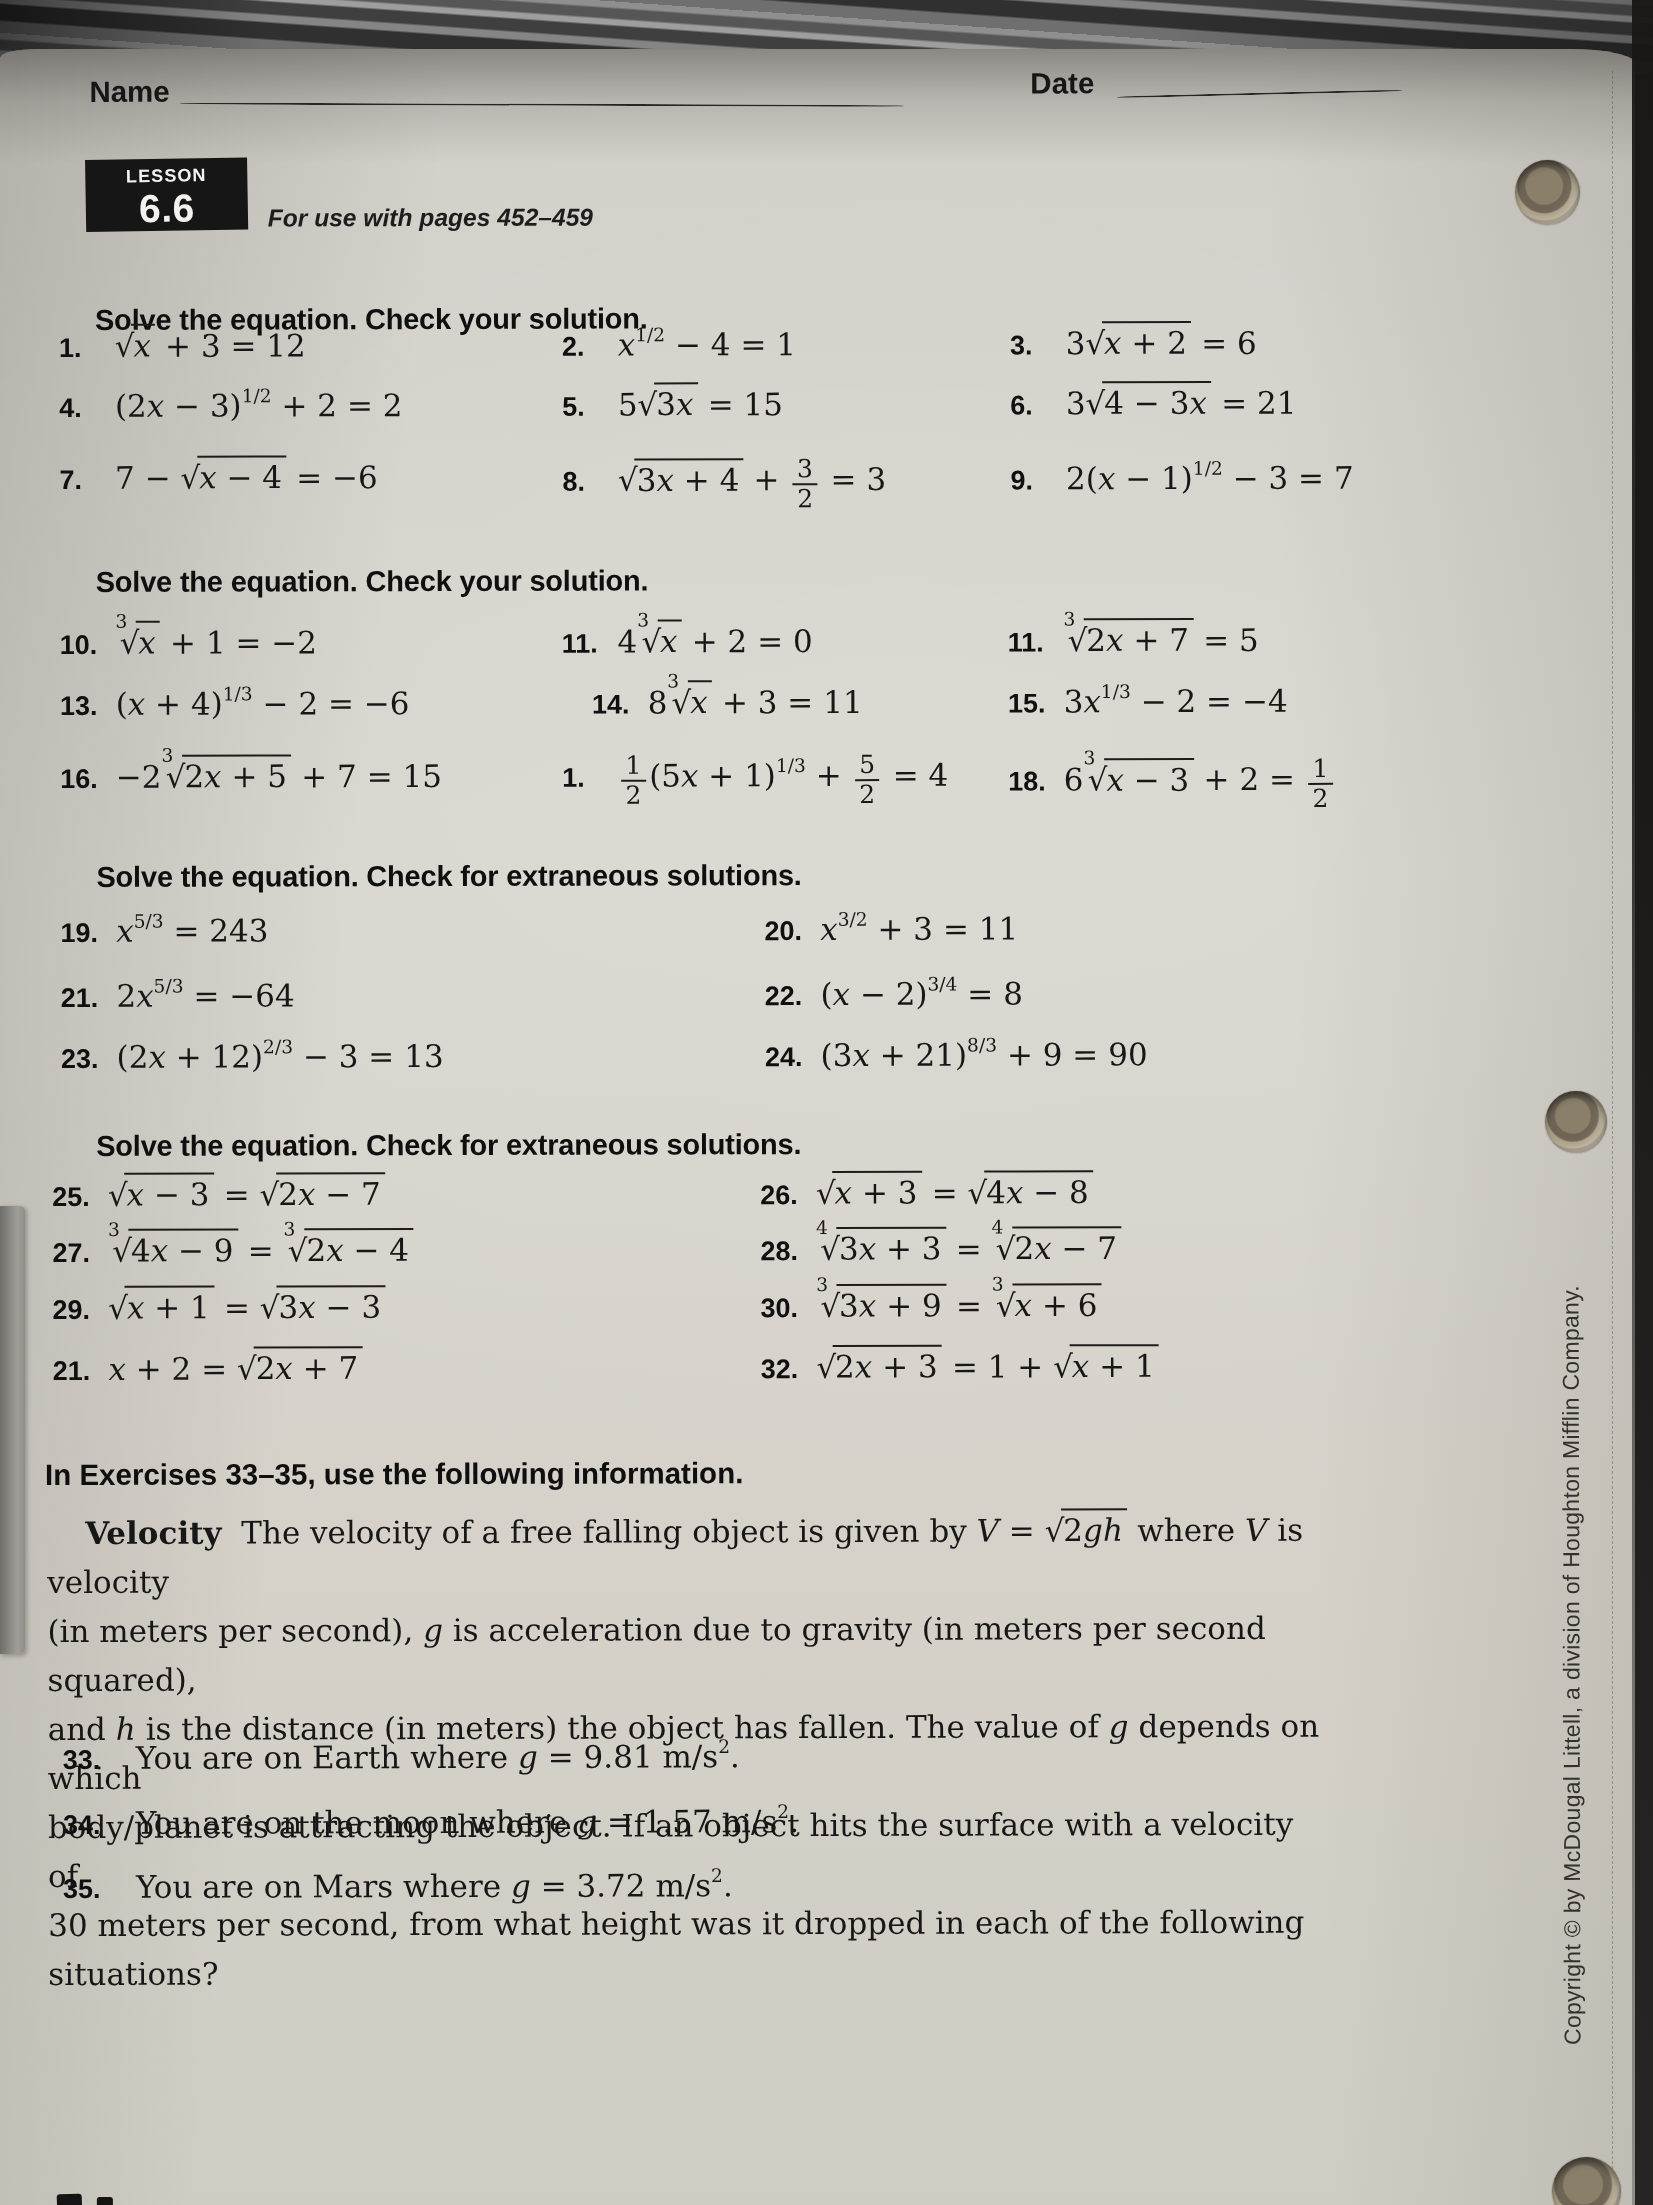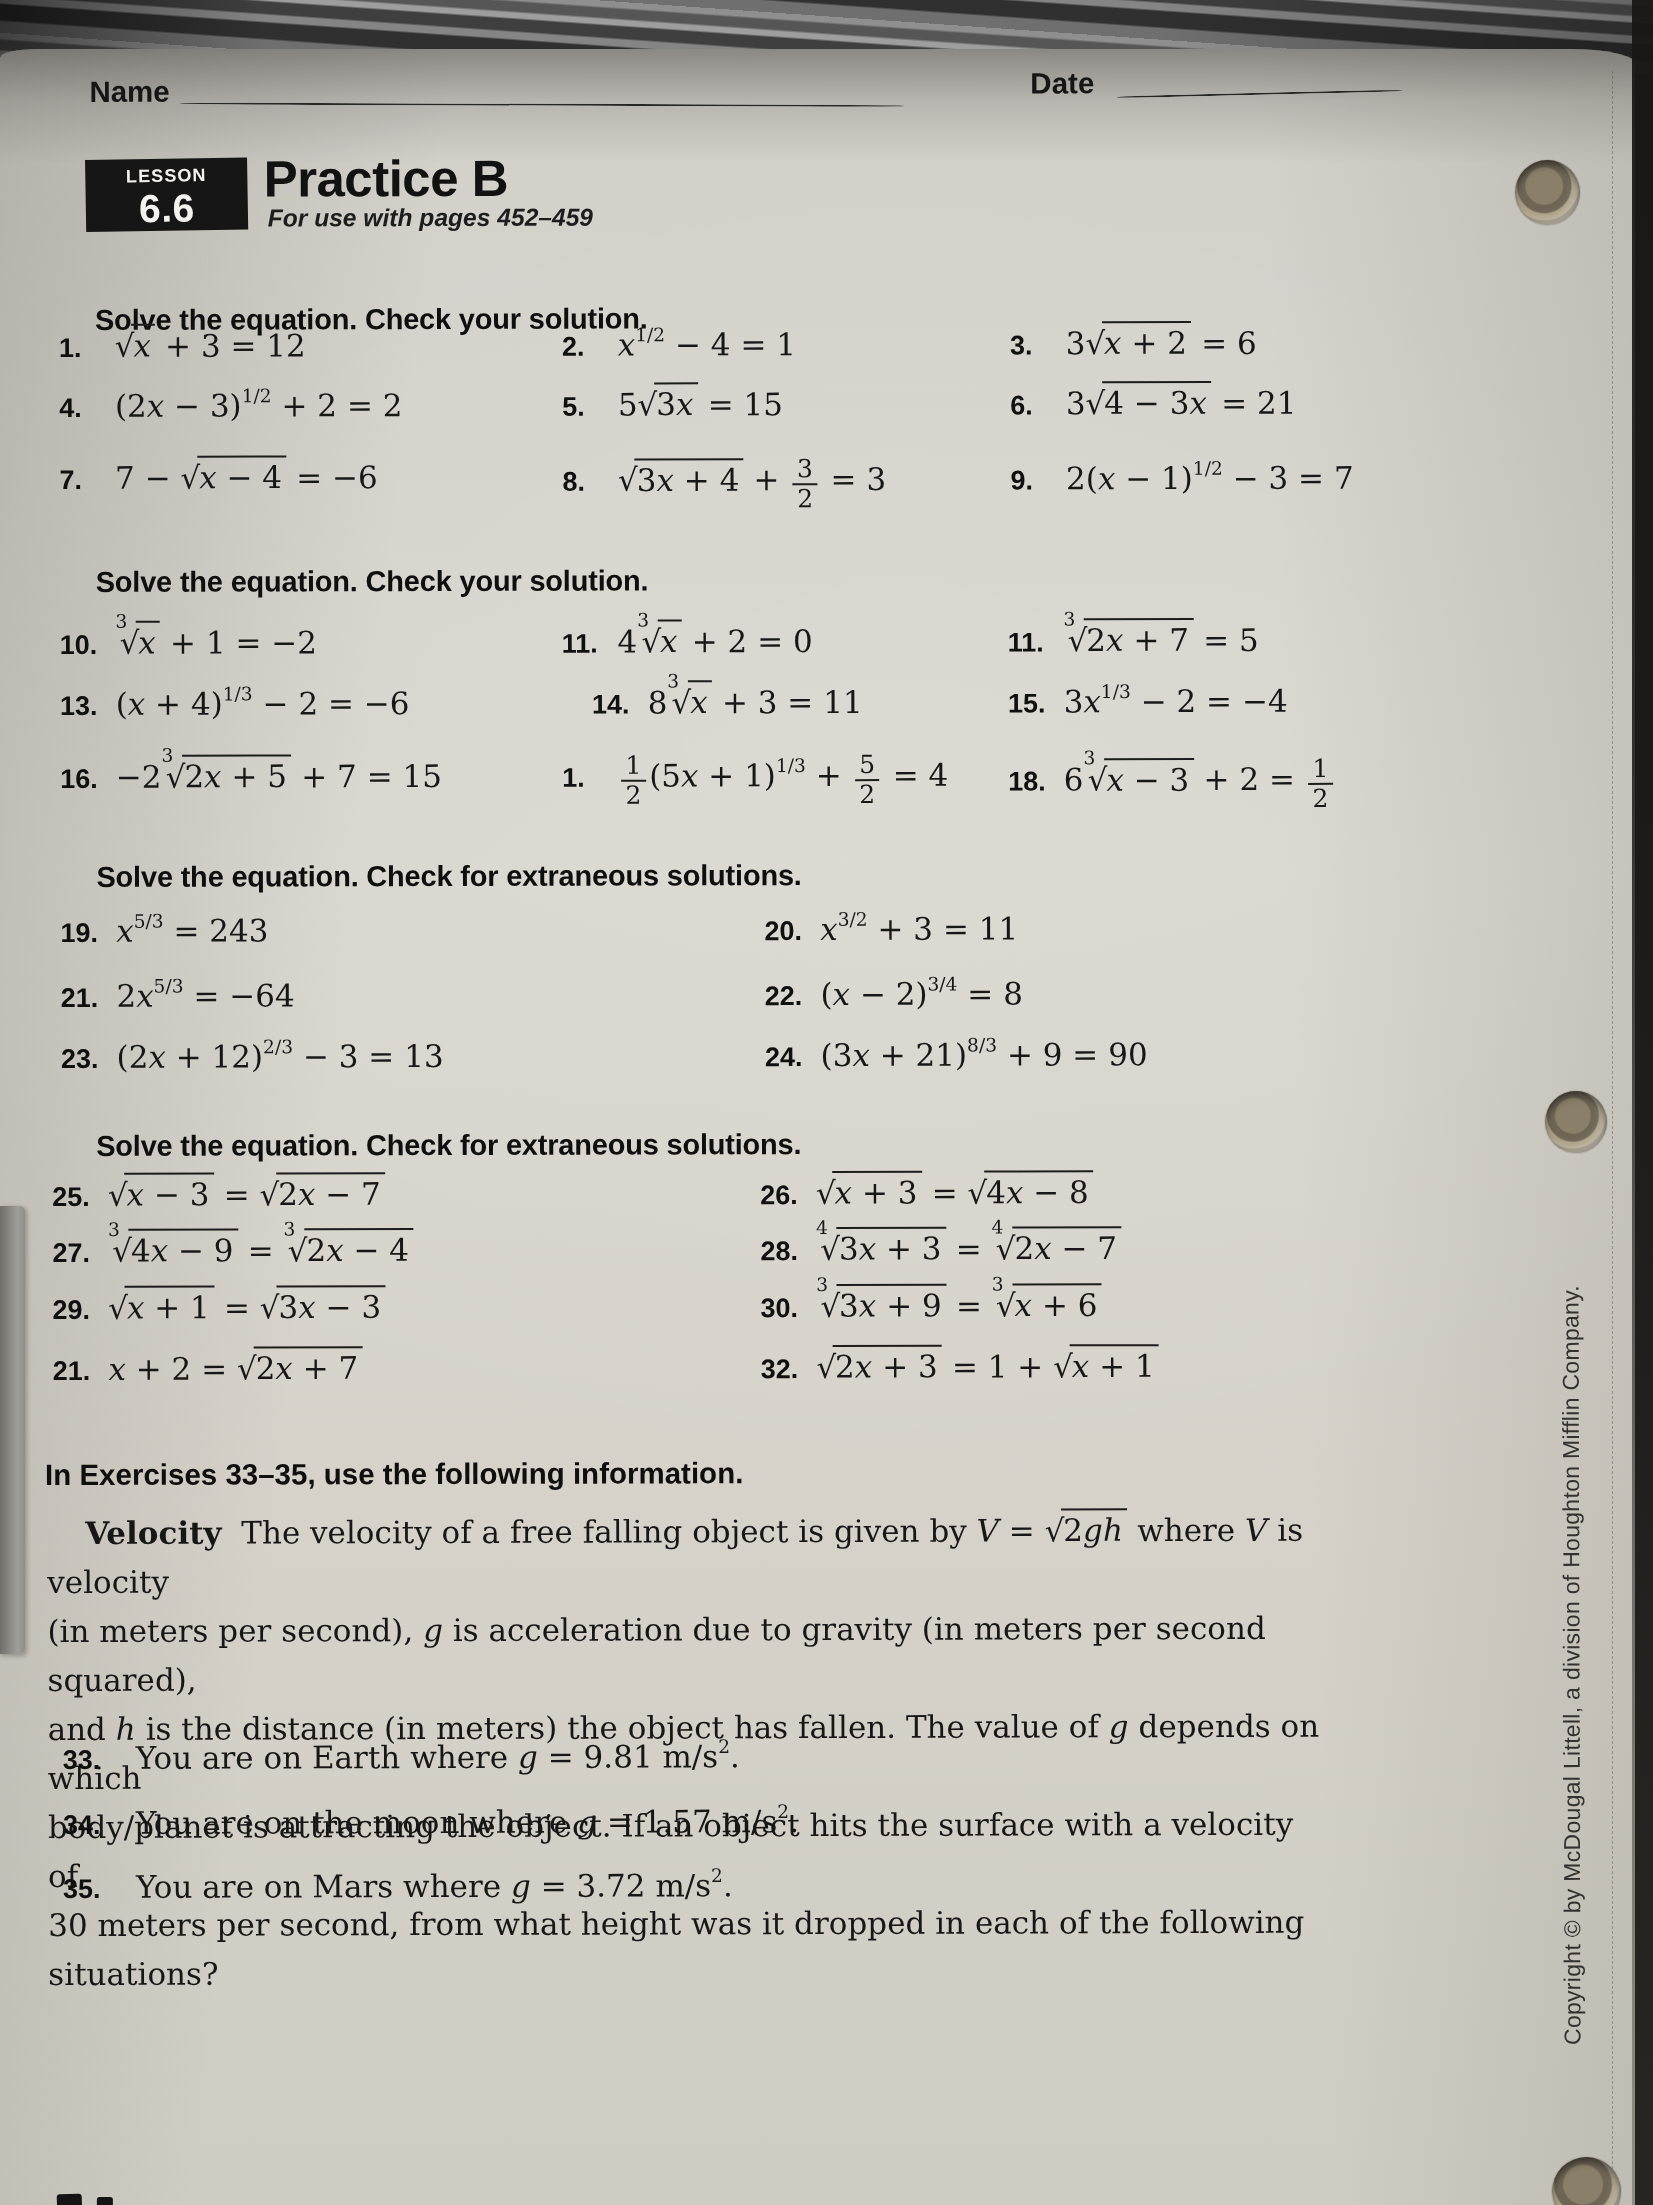--- a/index.html
+++ b/index.html
@@ -117,21 +117,20 @@
 
     <span class="name-label">Name</span>
     <span class="blank-line line-name"></span>
     <span class="date-label">Date</span>
     <span class="blank-line line-date"></span>
 
     <div class="badge">
       <span class="ll">LESSON</span>
       <span class="ln">6.6</span>
     </div>
-    <div class="title">Practice B</div>
     <div class="subtitle">For use with pages 452–459</div>
 
     <div class="sec-heading" style="left:97px;top:302px">Solve the equation. Check your solution.</div>
     <div class="prob" style="left:61px;top:327px">
         <span class="pnum">1.</span>
         <span class="eq">√<span class="r"><i>x</i></span> + 3 = 12</span>
       </div>
     <div class="prob" style="left:564px;top:327px">
         <span class="pnum">2.</span>
         <span class="eq"><i>x</i><sup>1/2</sup> − 4 = 1</span>

